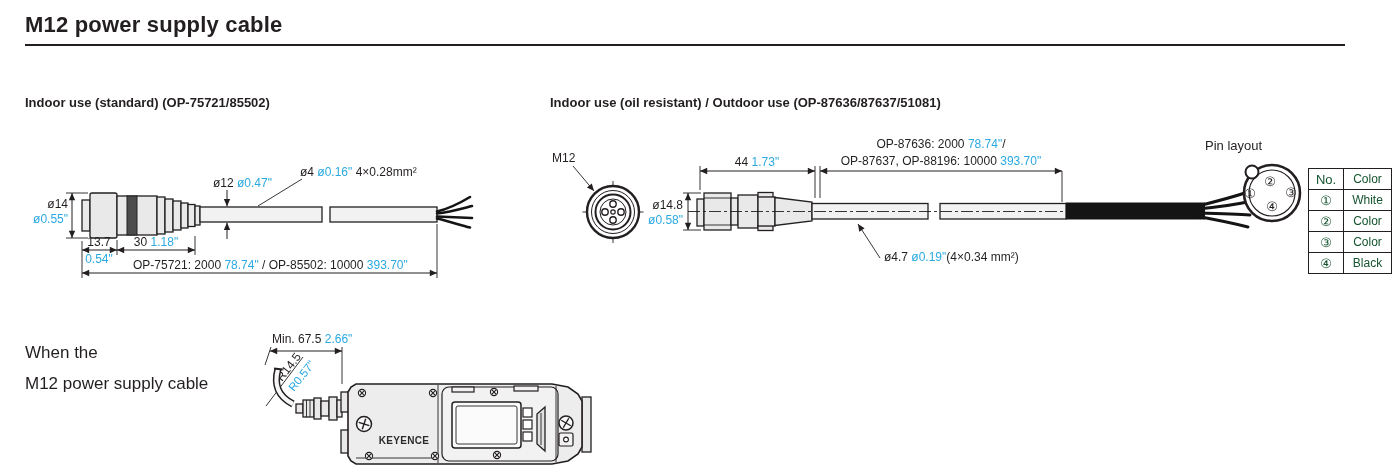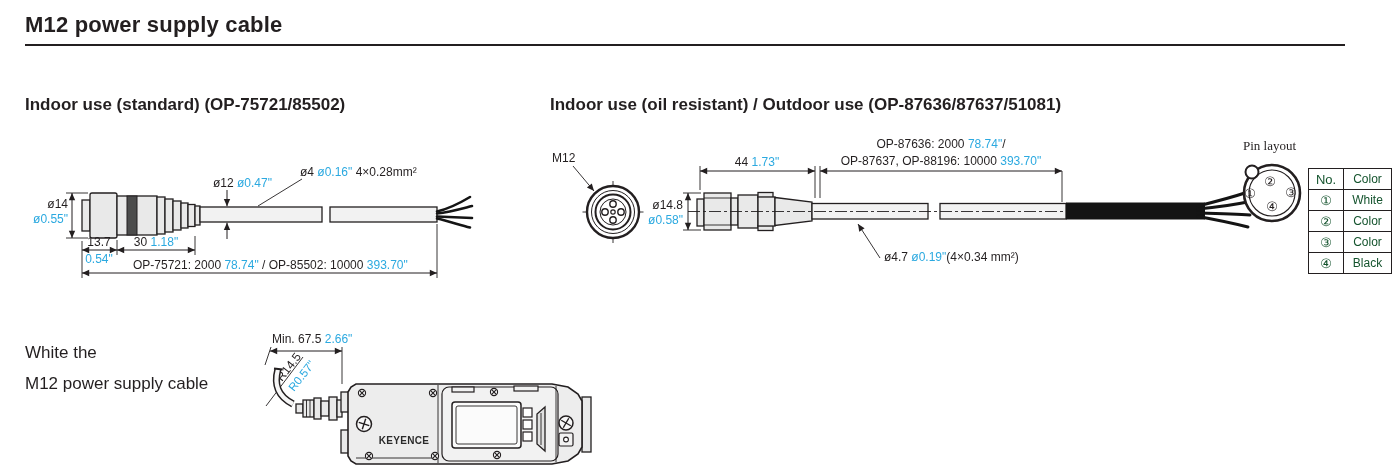--- a/index.html
+++ b/index.html
@@ -1,22 +1,22 @@
 <!DOCTYPE html>
 <html><head>
 <meta charset="utf-8">
 <style>
   html,body{margin:0;padding:0;background:#fff;}
   .canvas{position:relative;width:1400px;height:469px;background:#fff;overflow:hidden;
           font-family:"Liberation Sans",sans-serif;color:#231f20;border-radius:11px;}
   .abs{position:absolute;}
   .page-title{left:25px;top:12px;font-size:22px;font-weight:bold;letter-spacing:0.2px;}
   .title-rule{left:25px;top:44px;width:1320px;height:2px;background:#231f20;}
-  .section-heading{top:95px;font-size:17px;font-weight:bold;}
-  .pin-title{left:1243px;top:138px;font-size:13px;font-family:Liberation Serif, serif;}
+  .section-heading{top:95px;font-size:13px;font-weight:bold;}
+  .pin-title{left:1205px;top:138px;font-size:13px;}
   .caption{left:25px;top:337px;font-size:17px;line-height:31px;}
   table.pin-table{position:absolute;left:1308px;top:168px;border-collapse:collapse;
           font-size:12px;color:#14532d;}
   table.pin-table td,table.pin-table th{border:1px solid #231f20;text-align:center;
           font-weight:normal;padding:0;height:20px;}
   td.c-no,th.c-no{width:34px;font-size:13px;}
   td.c-color,th.c-color{width:47px;}
   
   .dim{stroke:#231f20;stroke-width:1;fill:none;}
   .ext{stroke:#231f20;stroke-width:0.9;fill:none;}
@@ -248,21 +248,21 @@
       <td class="c-color">Color</td>
     </tr>
     <tr>
       <td class="c-no">④</td>
       <td class="c-color">Black</td>
     </tr>
   </tbody>
     </table>
 
   <div class="abs caption">
-    <div>White the</div>
+    <div>When the</div>
     <div>M12 power supply cable</div>
   </div>
 
   <svg class="abs" style="left:258px;top:328px;" width="345" height="141" viewBox="258 328 345 141">
     <defs>
       <marker id="mC" viewBox="0 0 10 10" refX="9" refY="5" markerWidth="9" markerHeight="8" orient="auto-start-reverse" markerUnits="userSpaceOnUse">
         <path d="M0,1 L9,5 L0,9 Z" fill="#231f20"></path>
       </marker>
     </defs>
 

